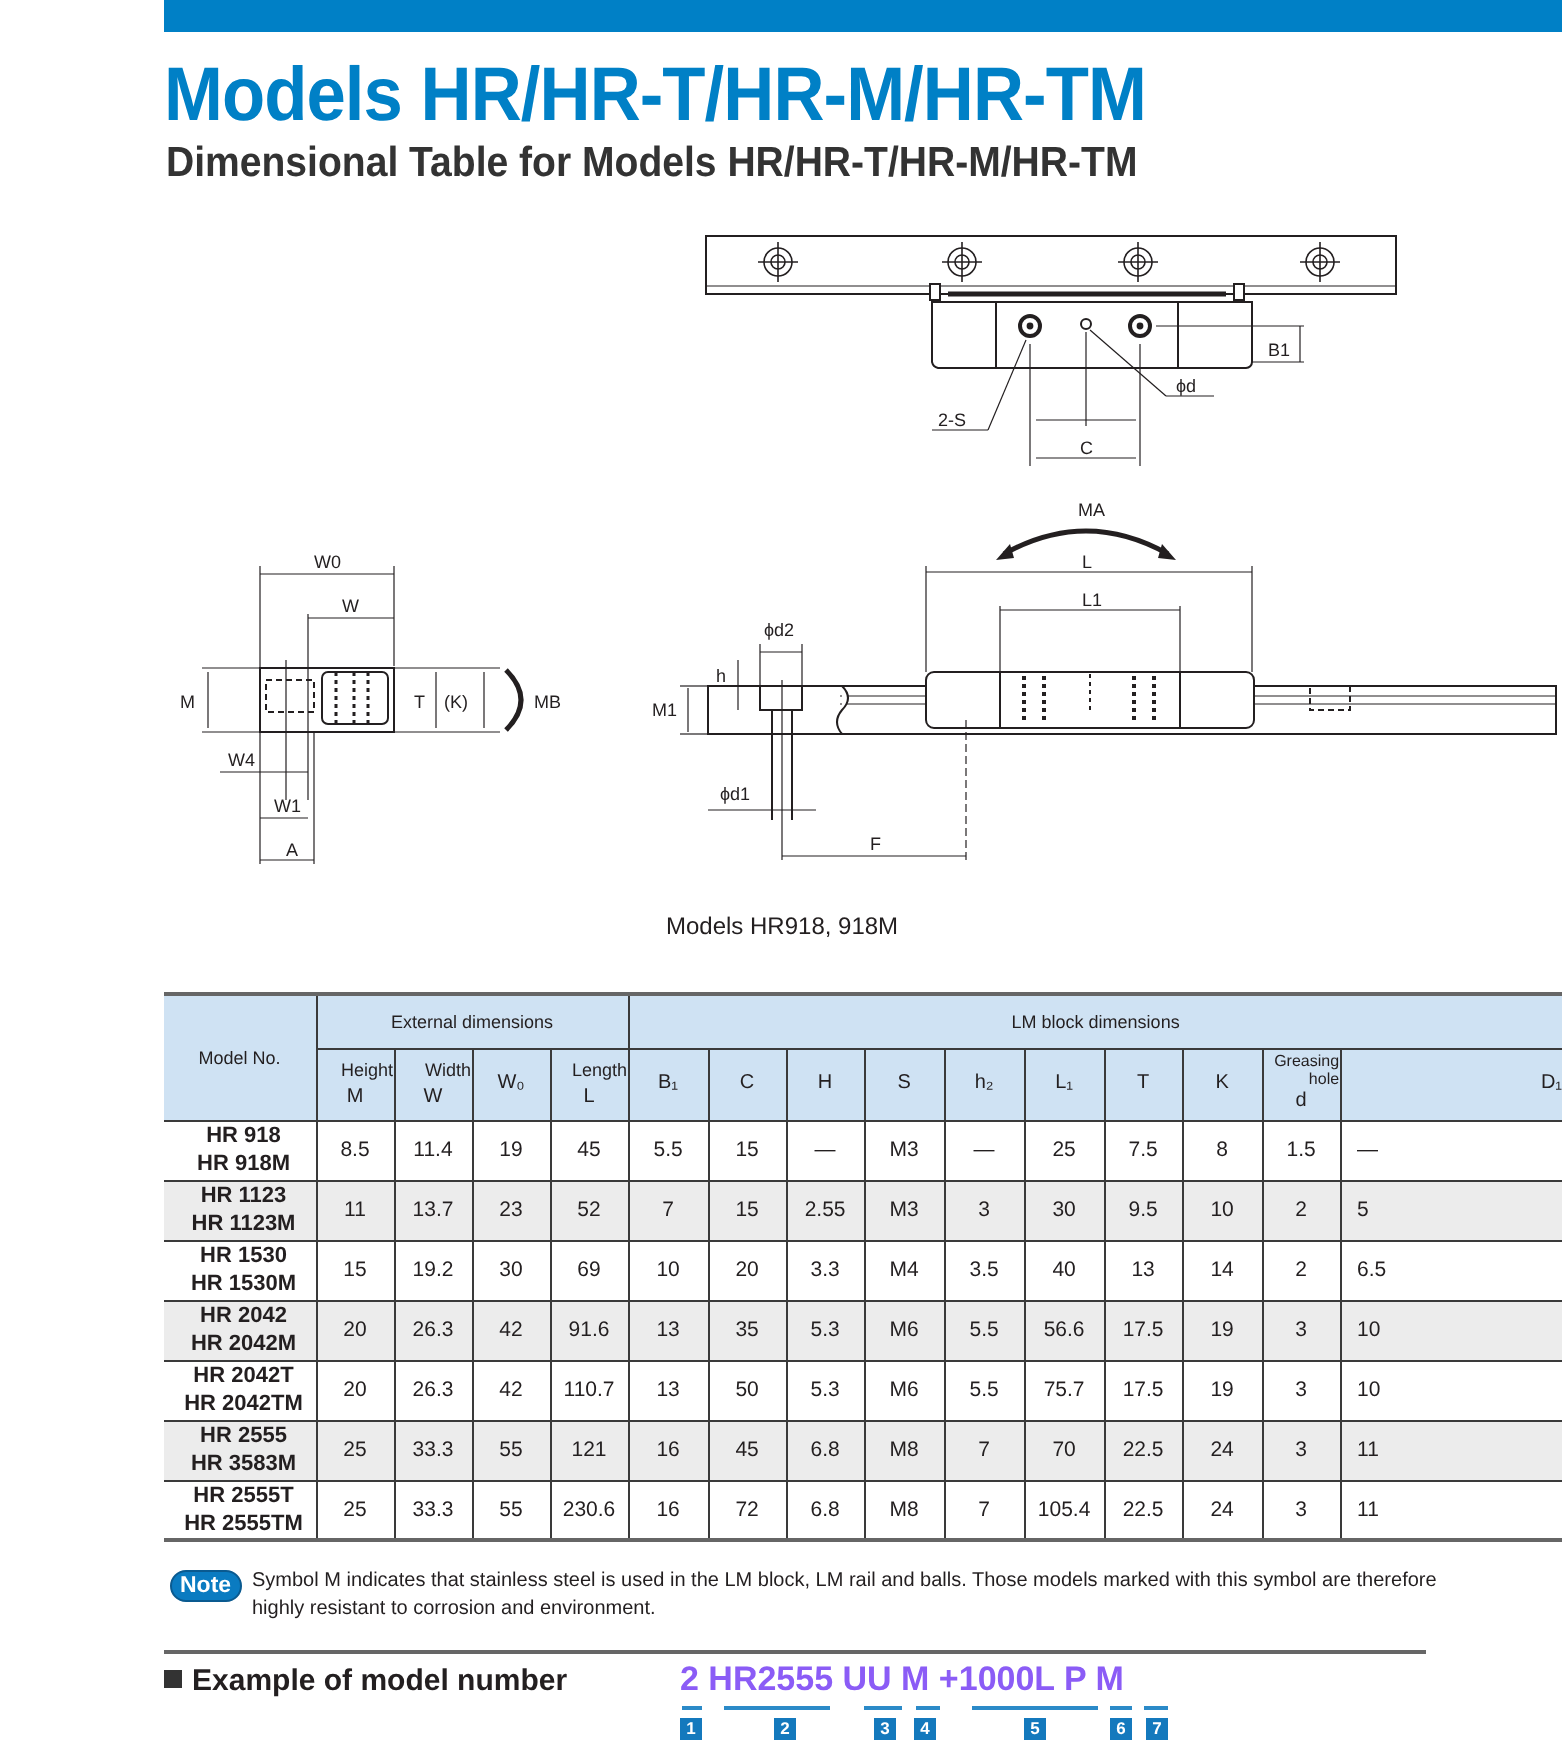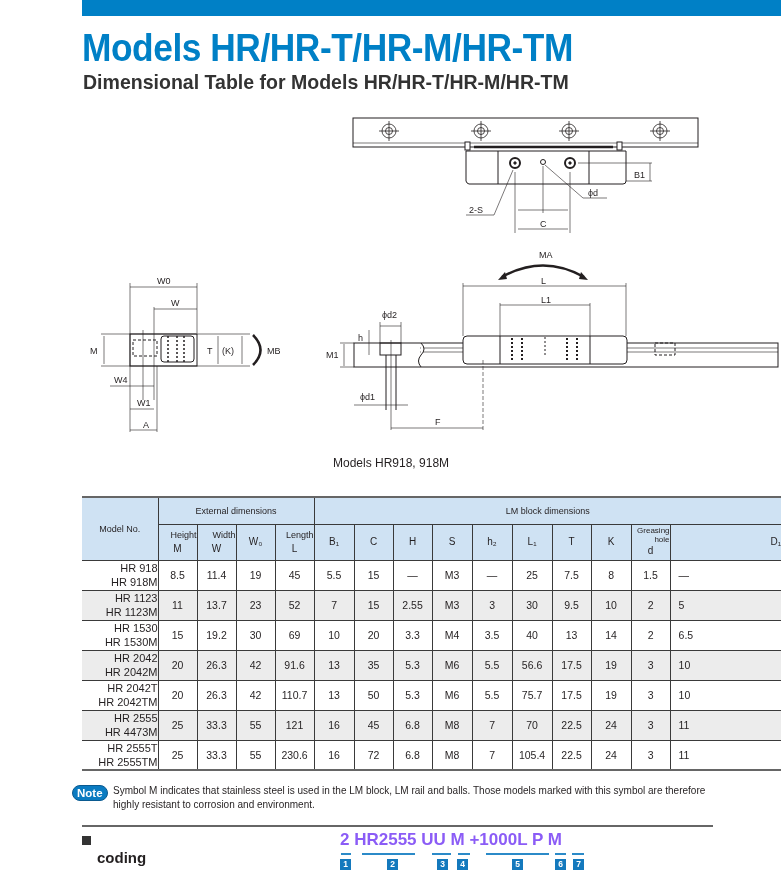--- a/index.html
+++ b/index.html
@@ -16,29 +16,29 @@
 
   table.dims { position: absolute; left: 82px; top: 496px; width: 699px; border-collapse: collapse;
                font-size: 10.5px; table-layout: fixed; }
   table.dims td, table.dims th { border: 1px solid #3a3a3a; text-align: center; font-weight: normal; padding: 0; }
   table.dims thead th { background: #cfe2f3; font-size: 9px; }
   table.dims { border-top: 2px solid #666; border-bottom: 2px solid #666; }
   table.dims tr.group th { height: 27px; }
   table.dims tr.cols th { height: 36px; }
   table.dims tbody td { height: 30px; }
   table.dims tbody tr:nth-child(even) td { background: #ececec; }
-  table.dims td.model { text-align: right; font-weight: normal; font-size: 11px; line-height: 14px; padding-left: 4px; }
+  table.dims td.model { text-align: center; font-weight: bold; font-size: 11px; line-height: 14px; padding-left: 4px; }
   table.dims td.left, table.dims th.left { text-align: left; padding-left: 8px; }
   table.dims th.left { text-align: right; padding-left: 8px; }
   table.dims th:first-child, table.dims td:first-child { border-left: none; }
   table.dims th:last-child, table.dims td:last-child { border-right: none; }
   .colname { display: block; line-height: 13px; text-align: right; }
   .colsym { display: block; font-size: 10px; line-height: 14px; }
 
-  .note { position: absolute; left: 72px; top: 784px; width: 640px; font-size: 10px; line-height: 14px; color: #231f20; }
+  .note { position: absolute; left: 85px; top: 784px; width: 640px; font-size: 10px; line-height: 14px; color: #231f20; }
   .note-badge { position: absolute; left: 0; top: 1px; background: #0a7bc1; color: #fff; font-weight: bold;
                 font-size: 11.5px; border-radius: 8px; padding: 0 4px; line-height: 14px; border: 1px solid #0a5a90; }
   .note-text { margin-left: 41px; display: block; }
   .rule { position: absolute; left: 82px; top: 825px; width: 631px; height: 2px; background: #666; }
   .ex-head { position: absolute; left: 82px; top: 832px; font-size: 15px; font-weight: bold; line-height: 17px; color: #231f20; }
   .ex-head .sq { display: inline-block; width: 9px; height: 9px; background: #333; margin-right: 5px; vertical-align: 1px; }
   .ex-head .l2 { display: block; padding-left: 15px; }
   .coding { position: absolute; left: 340px; top: 830px; font-size: 17px; font-weight: bold; color: #8b5cf6; white-space: nowrap; }
   .idx { position: absolute; top: 859px; width: 11px; height: 11px; background: #1479bd; color: #fff; font-size: 8.5px;
          text-align: center; line-height: 11px; font-weight: bold; }
@@ -371,21 +371,21 @@
         <td class="">5.5</td>
         <td class="">75.7</td>
         <td class="">17.5</td>
         <td>19</td>
         <td class="">3</td>
         <td class="left">10</td>
       </tr>
       <tr>
         <td class="model">
           <div>HR 2555</div>
-          <div>HR 4473M</div>
+          <div>HR 3583M</div>
         </td>
         <td>25</td>
         <td>33.3</td>
         <td>55</td>
         <td>121</td>
         <td class="">16</td>
         <td>45</td>
         <td>6.8</td>
         <td>M8</td>
         <td class="">7</td>
@@ -417,22 +417,21 @@
       </tr>
     </tbody>
 </table>
 
 <div class="note">
   <span class="note-badge">Note</span>
   <span class="note-text">Symbol M indicates that stainless steel is used in the LM block, LM rail and balls.  Those models marked with this symbol are therefore highly resistant to corrosion and environment.</span>
 </div>
 <div class="rule"></div>
 <div class="ex-head">
-  <span class="sq"></span>
-  <span class="l2">coding</span>
+  <span class="sq"></span><span>Example of model number</span>
 </div>
 <div class="coding">2 HR2555 UU M +1000L P M</div>
 
 <div class="uline" style="left:341px;width:10px"></div>
 <div class="uline" style="left:362px;width:53px"></div>
 <div class="uline" style="left:432px;width:19px"></div>
 <div class="uline" style="left:458px;width:12px"></div>
 <div class="uline" style="left:486px;width:63px"></div>
 <div class="uline" style="left:555px;width:11px"></div>
 <div class="uline" style="left:572px;width:12px"></div>

